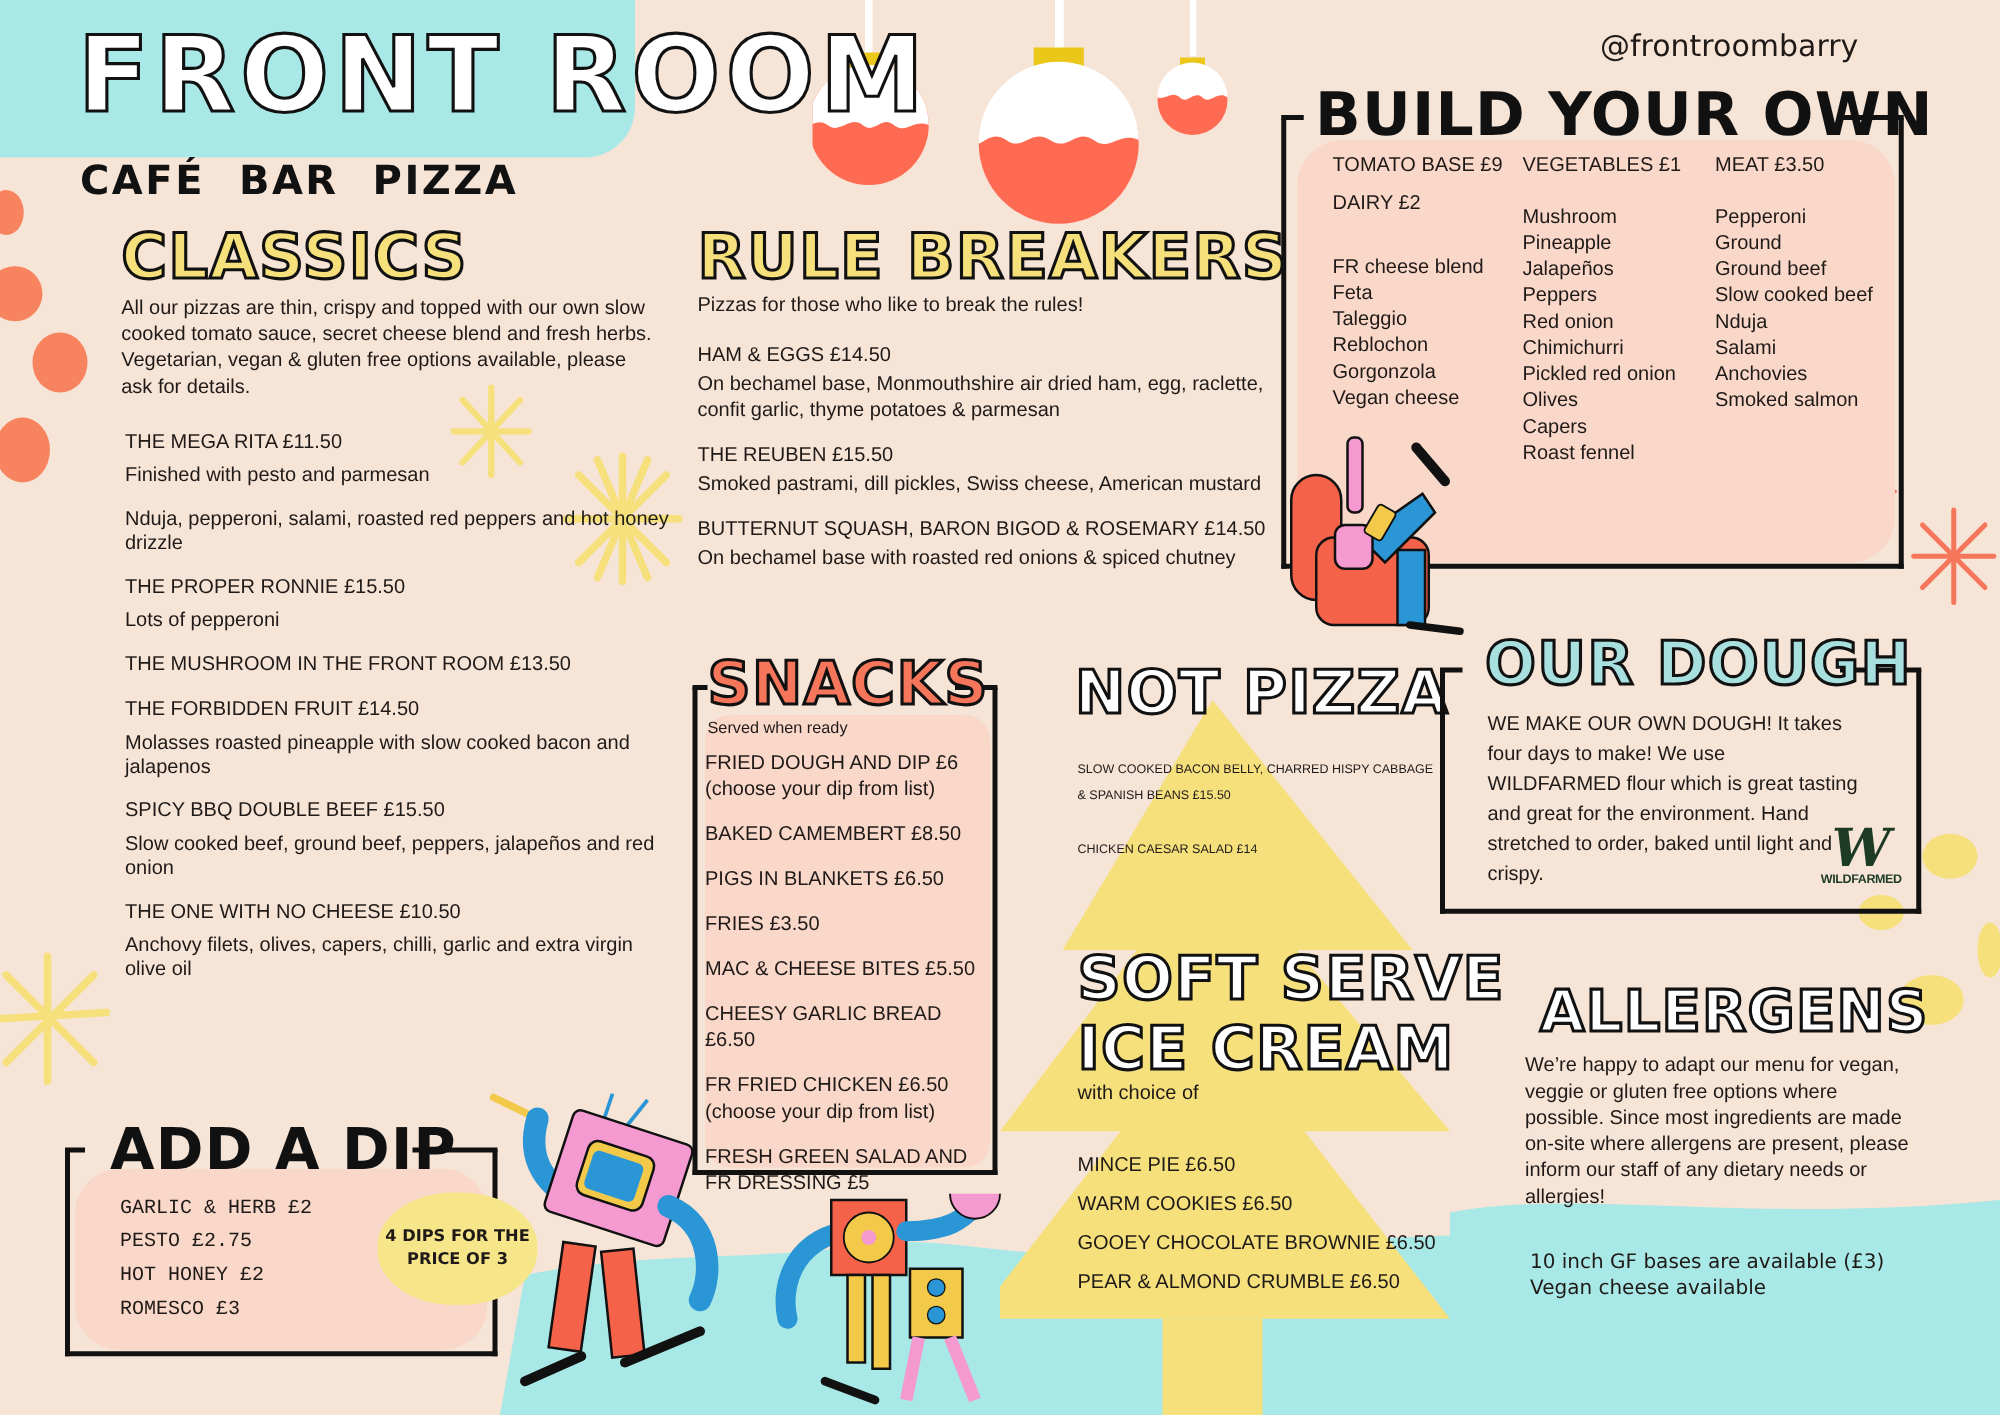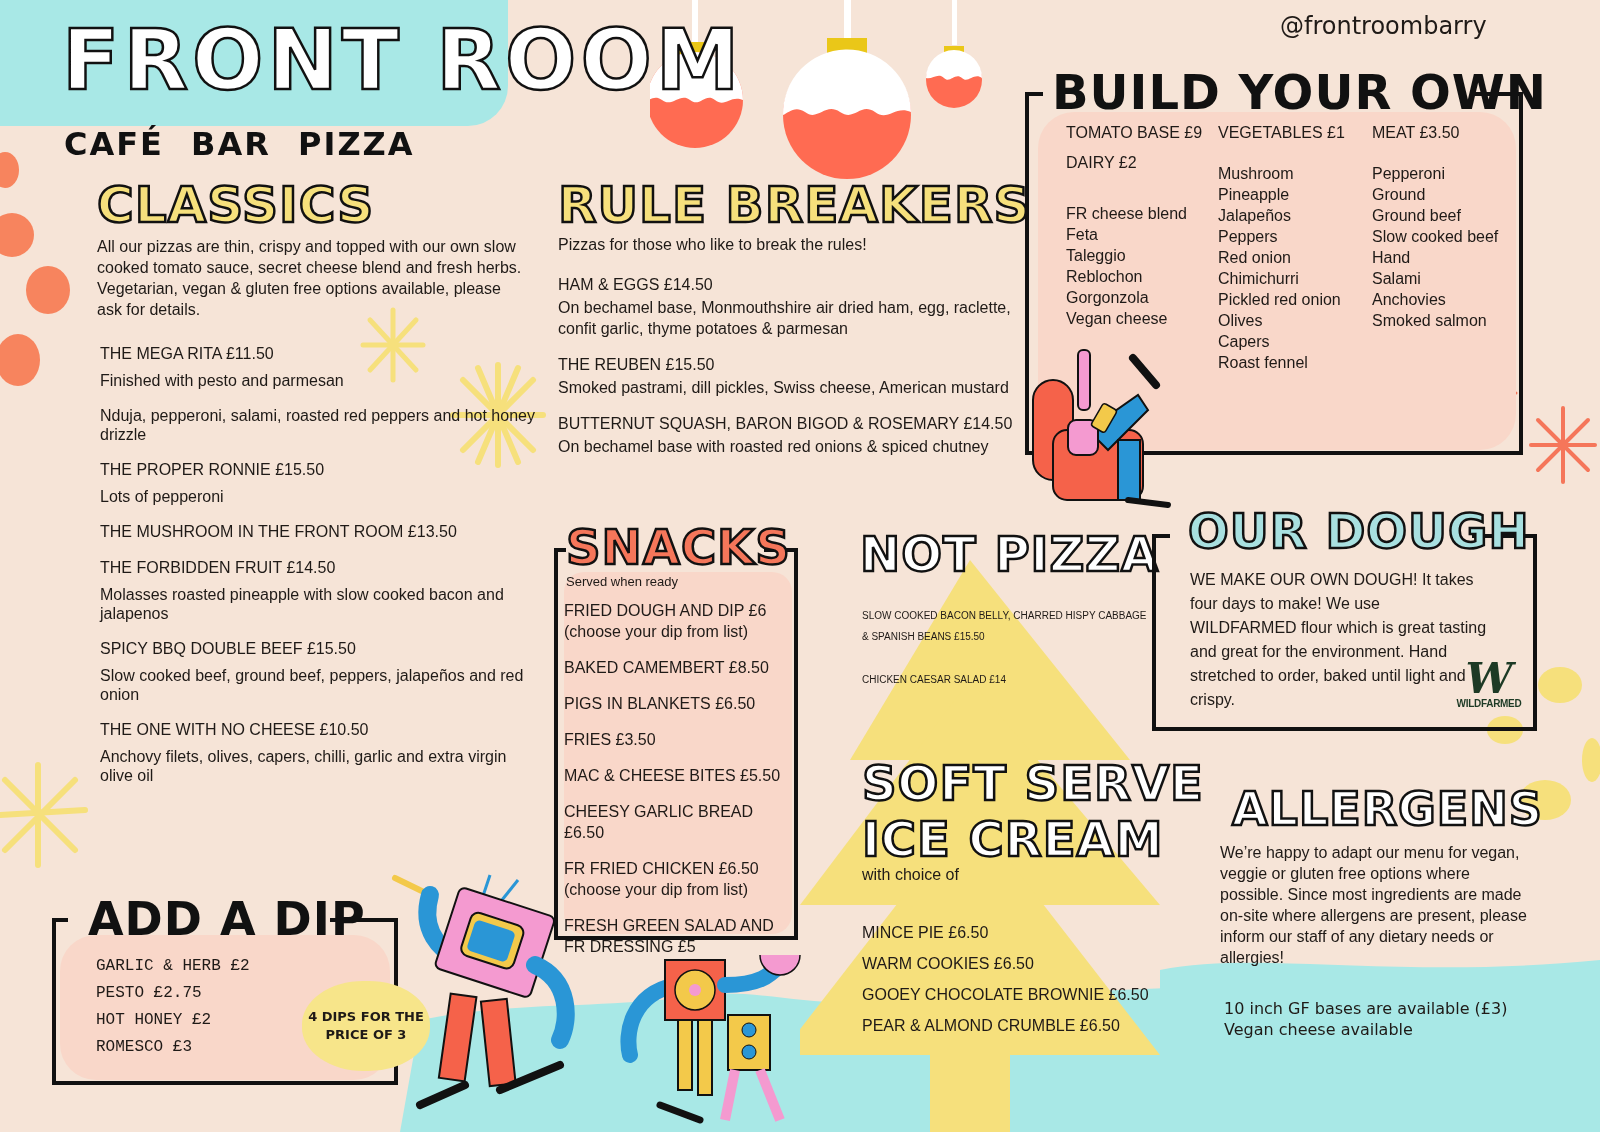--- a/index.html
+++ b/index.html
@@ -38,21 +38,21 @@
     -webkit-text-stroke: 2.5px #111;
   }
   .solid-black { color: #111; }
   .item-title { font-size: 16px; line-height: 20px; }
   .item-desc { font-size: 16px; line-height: 19px; margin-top: 7px; }
 
   
   #hdr-teal { left: 0; top: 0; width: 508px; height: 126px; background: #a8e8e6; border-bottom-right-radius: 40px; }
   #brand-title { left: 62px; top: 18px; font-size: 84px; letter-spacing: 4px; }
   #brand-sub { left: 64px; top: 128px; font-size: 32px; letter-spacing: 2px; word-spacing: 14px; }
-  #handle { left: 1280px; top: 12px; font-size: 24px; font-family: "DejaVu Sans", sans-serif; }
+  #handle { left: 1280px; top: 23px; font-size: 24px; font-family: "DejaVu Sans", sans-serif; }
 
   
   #classics-h { left: 97px; top: 180px; font-size: 50px; }
   #classics-intro { left: 97px; top: 236px; width: 430px; font-size: 16px; line-height: 21px; }
   #classics-list { left: 100px; top: 344px; width: 440px; }
   .c-item { margin-bottom: 16px; }
   .badge {
     display: inline-block; margin-left: 22px; padding: 5px 14px;
     background: #f7e58a; border-radius: 16px; font-size: 11px; font-weight: bold;
     vertical-align: 2px;
@@ -119,21 +119,21 @@
 
   
   #dip-frame { left: 52px; top: 920px; width: 346px; height: 165px; border: 4px solid #111; border-top: none; }
   #dip-tl { left: 52px; top: 918px; width: 16px; height: 4px; background: #111; }
   #dip-tr { left: 330px; top: 918px; width: 68px; height: 4px; background: #111; }
   #dip-bg { left: 60px; top: 935px; width: 330px; height: 145px; background: #f9d7c9; border-radius: 36px; }
   #dip-h { left: 88px; top: 896px; font-size: 46px; }
   #dip-list { left: 96px; top: 956px; font-size: 16px; line-height: 21px; }
   .dip-item { margin-bottom: 6px; font-family: Liberation Mono, monospace; }
   #dip-promo {
-    left: 302px; top: 981px; width: 128px; height: 90px; background: #f7e58a; border-radius: 48%;
+    left: 302px; top: 954px; width: 128px; height: 90px; background: #f7e58a; border-radius: 48%;
     display: flex; align-items: center; justify-content: center; text-align: center;
     font-family: "DejaVu Sans", sans-serif; font-weight: bold; font-size: 13px; line-height: 18px;
   }
 
   
   #teal-bottom { left: 0; top: 940px; }
 </style>
 </head>
 <body>
 
@@ -307,21 +307,21 @@
   <div>Capers</div>
   <div>Roast fennel</div>
 </div>
 <div id="byo-c3" class="abs byo-col">
   <div class="head">MEAT £3.50</div>
   <div class="gap" style="height:11px"></div>
   <div>Pepperoni</div>
   <div>Ground</div>
   <div>Ground beef</div>
   <div>Slow cooked beef</div>
-  <div>Hand</div>
+  <div>Nduja</div>
   <div>Salami</div>
   <div>Anchovies</div>
   <div>Smoked salmon</div>
 </div>
 
 <svg class="deco" style="left:1028px;top:340px" width="150" height="180">
   <rect x="5" y="40" width="40" height="100" rx="20" fill="#f5624a" stroke="#111" stroke-width="2"></rect>
   <rect x="25" y="90" width="90" height="70" rx="14" fill="#f5624a" stroke="#111" stroke-width="2"></rect>
   <rect x="50" y="10" width="12" height="60" rx="5" fill="#f49ad0" stroke="#111" stroke-width="2"></rect>
   <path d="M60 90 L110 55 L120 70 L80 110 Z" fill="#2a96d6" stroke="#111" stroke-width="2"></path>

